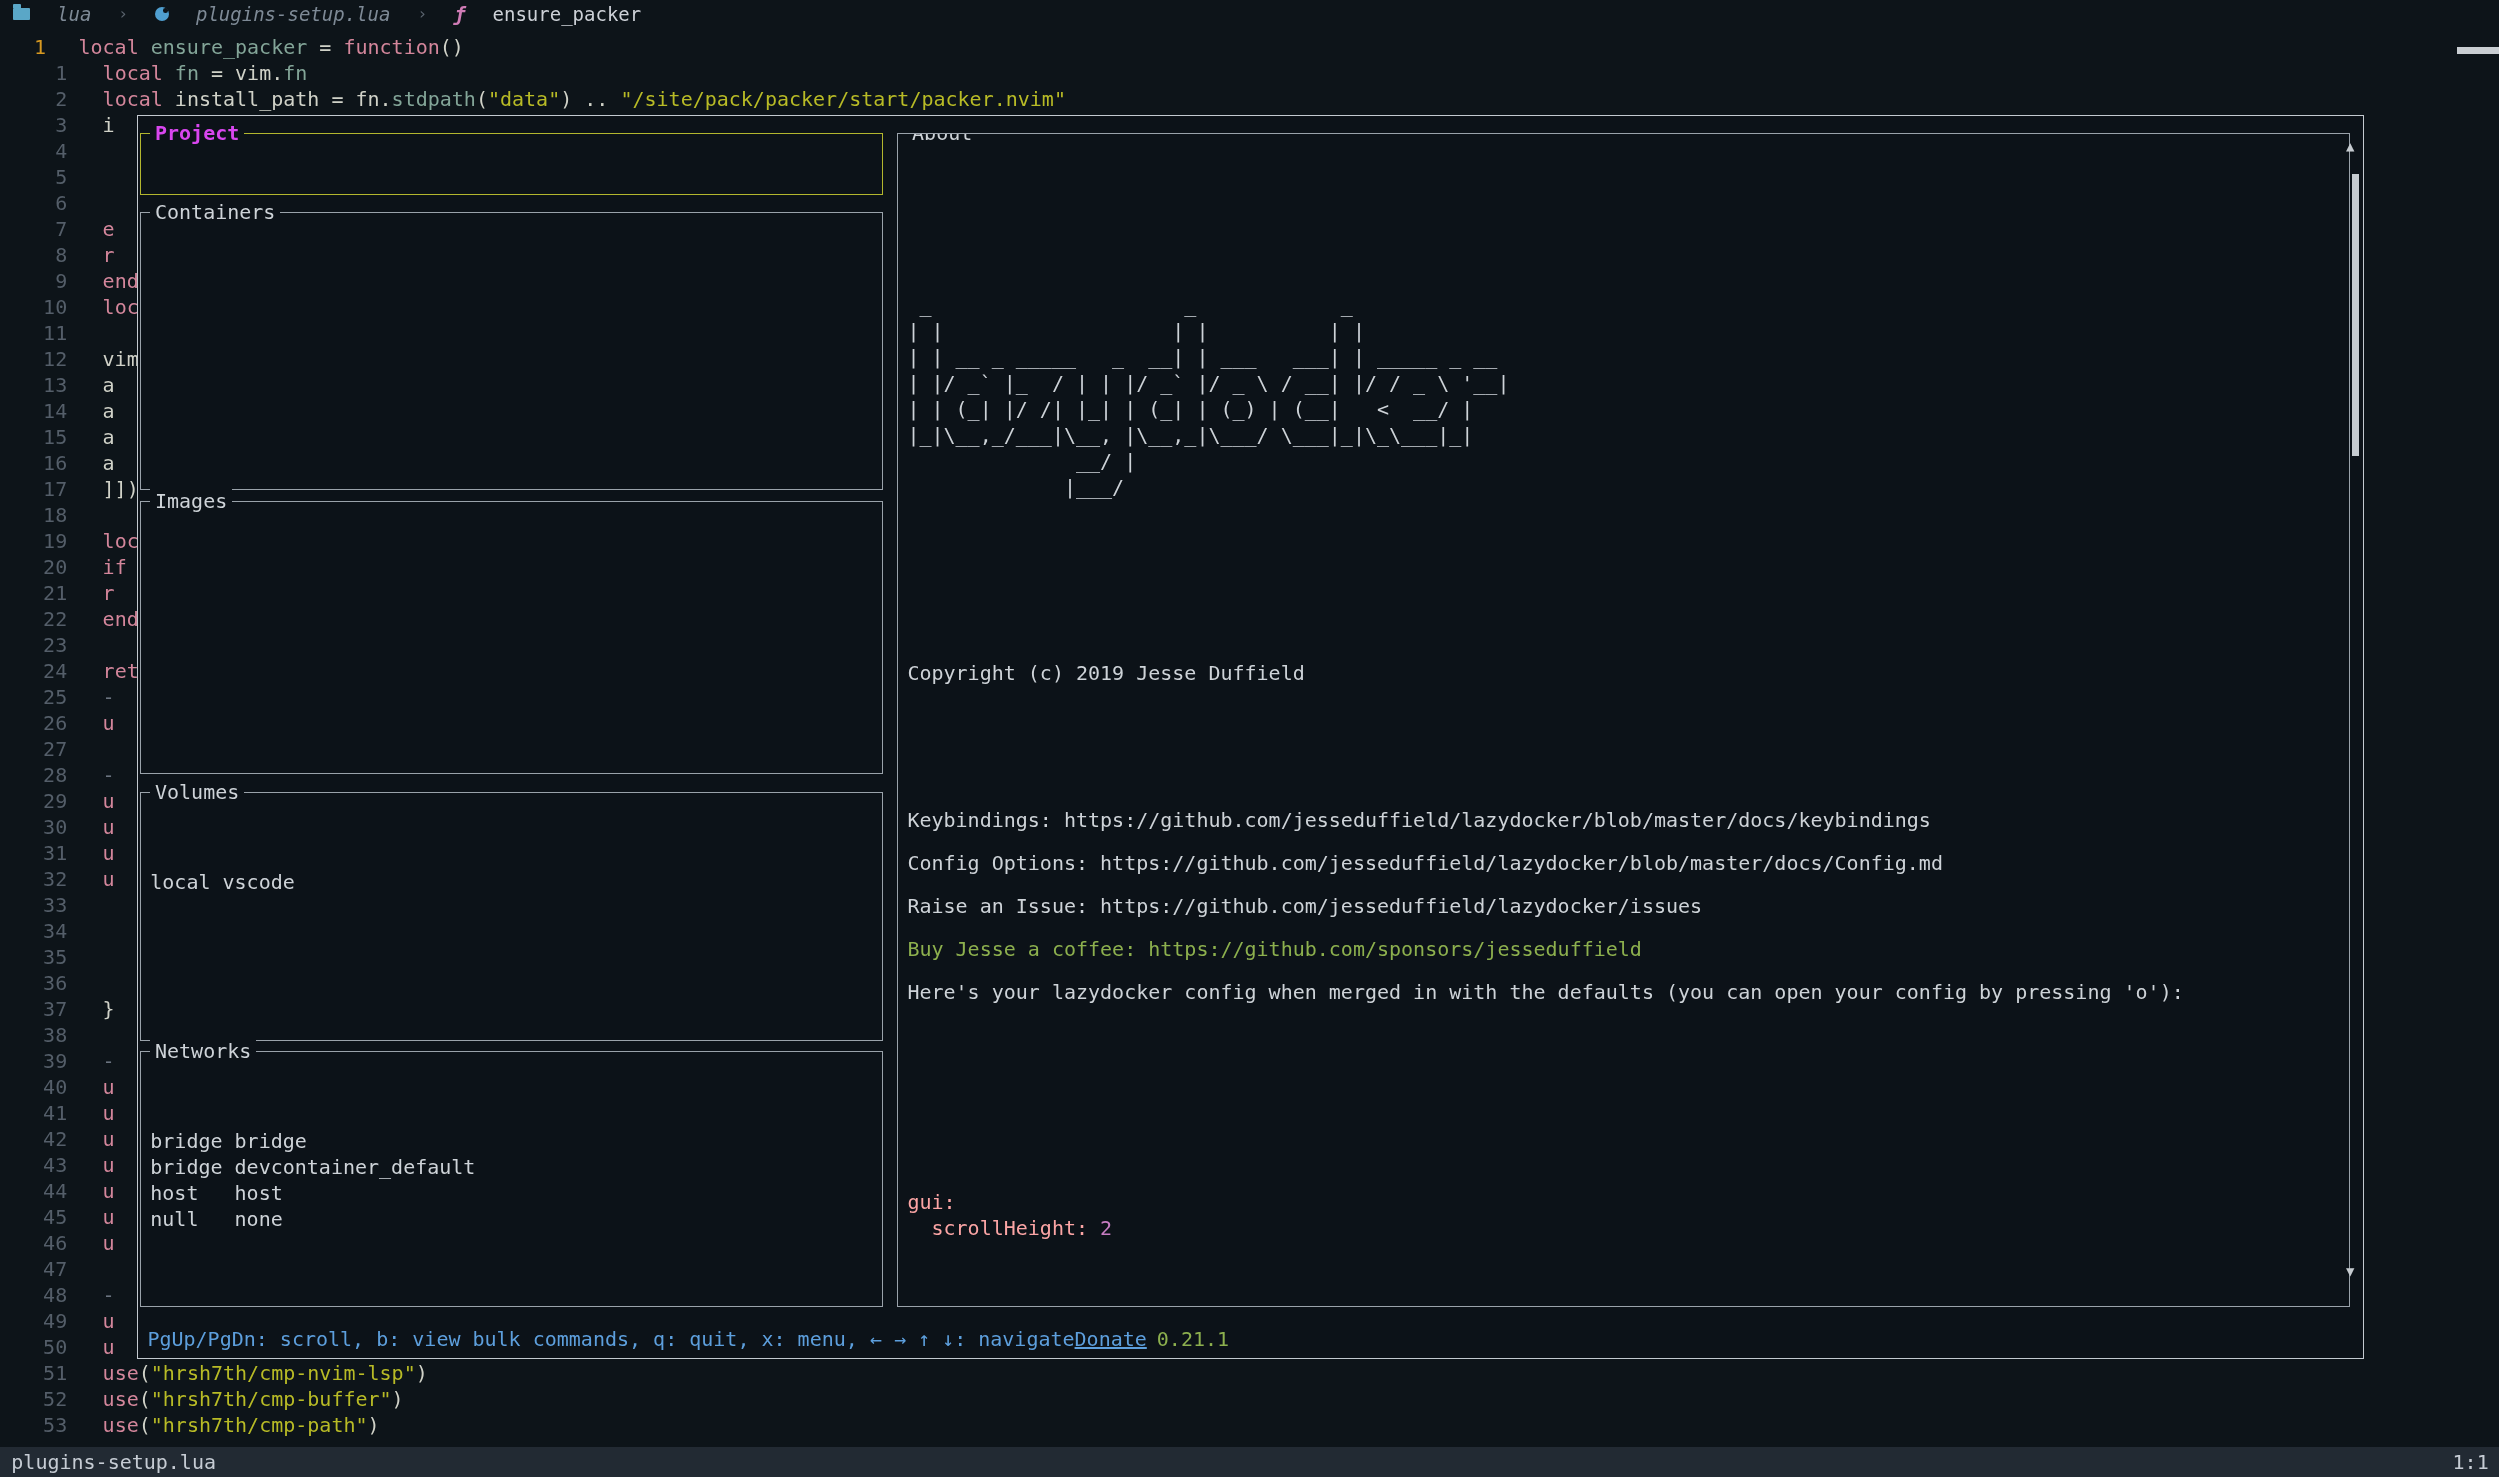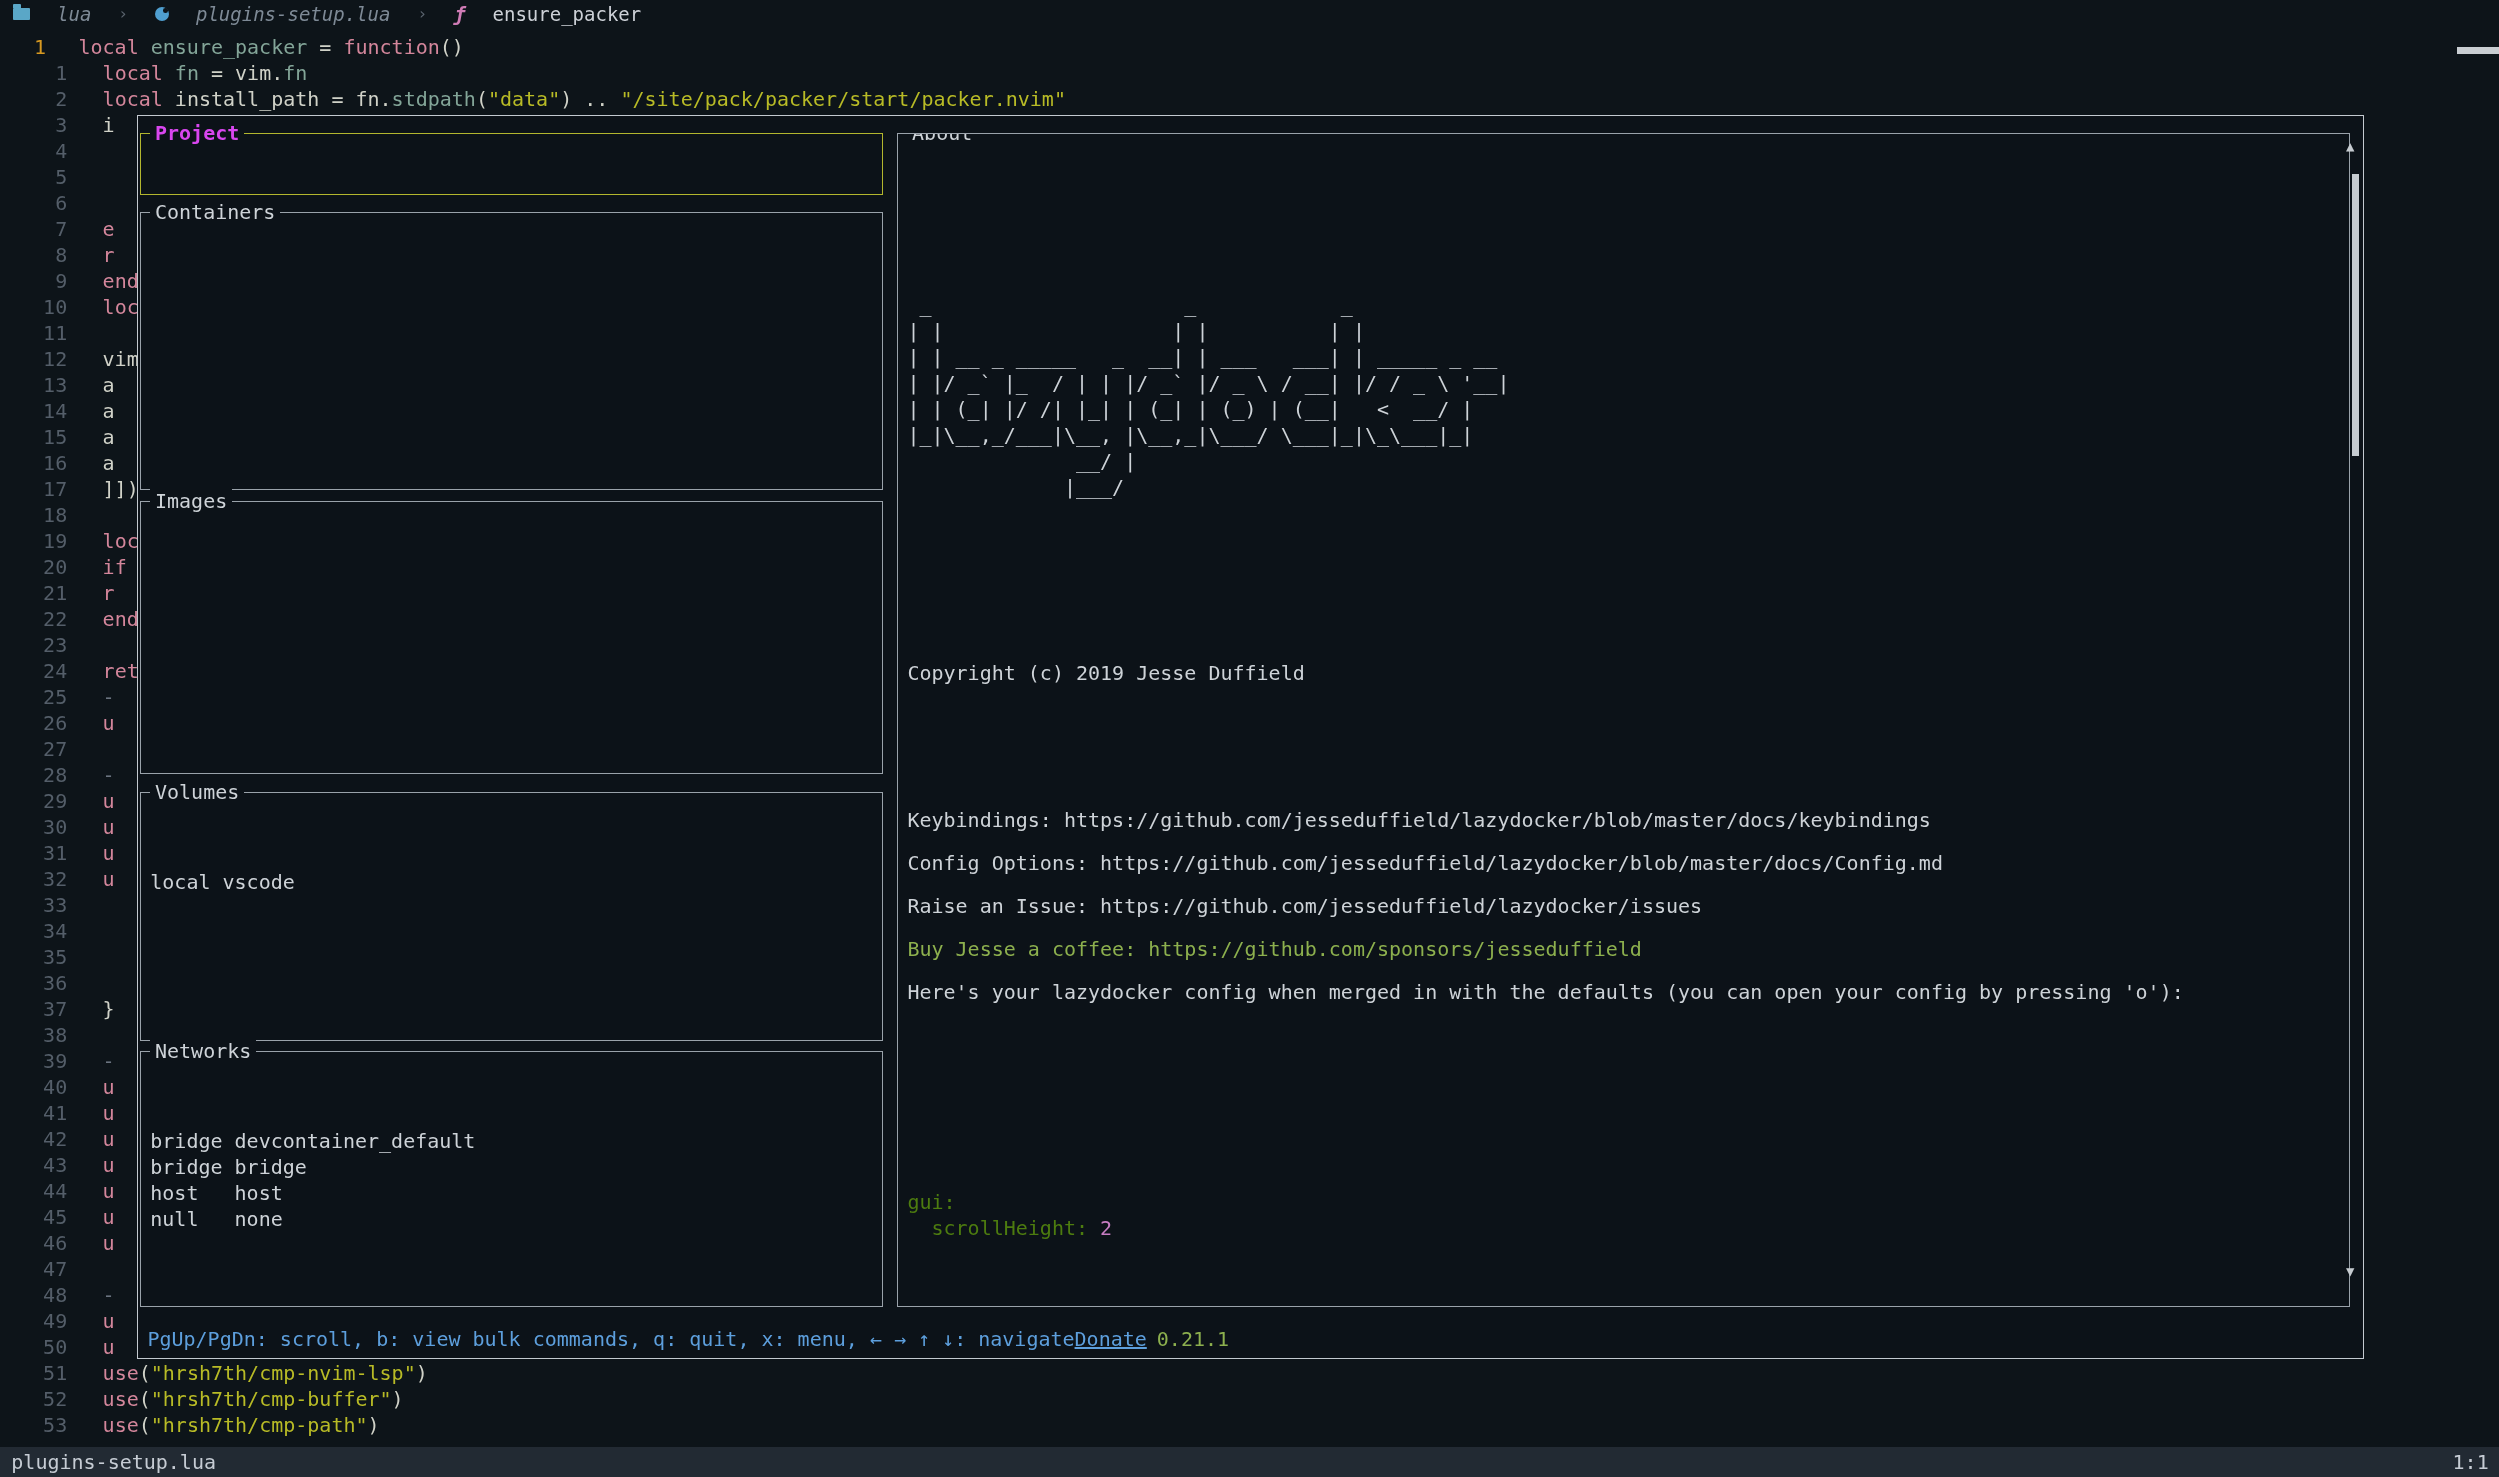--- a/index.html
+++ b/index.html
@@ -45,21 +45,21 @@
   .pitem{height:26px;color:#ced3d8}
 
   
   .about-body{color:#ced3d8}
   .art{margin-top:30px}
   .art-line{height:26px}
   .mt-copy{margin-top:56px}
   .about-line{margin-top:17px}
   .cfg{margin-top:28px}
   .cfg-line{height:26px}
-  .cfgk{color:#4d7c0f}
+  .cfgk{color:#fca5a5}
   .wht{color:#ced3d8}.grn{color:#8db04e}.num{color:#c77dc2}
 
   
   .sb-up,.sb-down{position:absolute;left:2208px;color:#c6cbd0;font-size:14px;line-height:14px}
   .sb-up{top:22.6px}.sb-down{top:1148px}
   .sb-thumb{position:absolute;left:2214px;top:58px;width:6.6px;height:282px;background:#c6cbd0}
 
   
   .lz-bottom{position:absolute;left:9.4px;right:13px;bottom:5.6px;height:26px;display:flex;
              justify-content:flex-start;white-space:pre;color:#5d9fdd}
@@ -385,21 +385,21 @@
     <div class="panel" id="p-volumes">
       <span class="ptitle">Volumes</span>
       <div class="pbody">
         <div class="pitem">local vscode</div>
       </div>
     </div>
 
     <div class="panel" id="p-networks">
       <span class="ptitle">Networks</span>
       <div class="pbody">
-        <div class="pitem">bridge devcontainer_default</div><div class="pitem">bridge bridge</div><div class="pitem">host   host</div><div class="pitem">null   none</div>
+        <div class="pitem">bridge bridge</div><div class="pitem">bridge devcontainer_default</div><div class="pitem">host   host</div><div class="pitem">null   none</div>
       </div>
     </div>
 
     <div class="panel" id="p-about">
       <span class="ptitle">About</span>
       <div class="pbody about-body">
         <div class="art">
           <div class="art-line"> _                     _            _</div><div class="art-line">| |                   | |          | |</div><div class="art-line">| | __ _ _____   _  __| | ___   ___| | _____ _ __</div><div class="art-line">| |/ _` |_  / | | |/ _` |/ _ \ / __| |/ / _ \ '__|</div><div class="art-line">| | (_| |/ /| |_| | (_| | (_) | (__|   &lt;  __/ |</div><div class="art-line">|_|\__,_/___|\__, |\__,_|\___/ \___|_|\_\___|_|</div><div class="art-line">              __/ |</div><div class="art-line">             |___/</div>
         </div>
         <div class="mt-copy">Copyright (c) 2019 Jesse Duffield</div>

